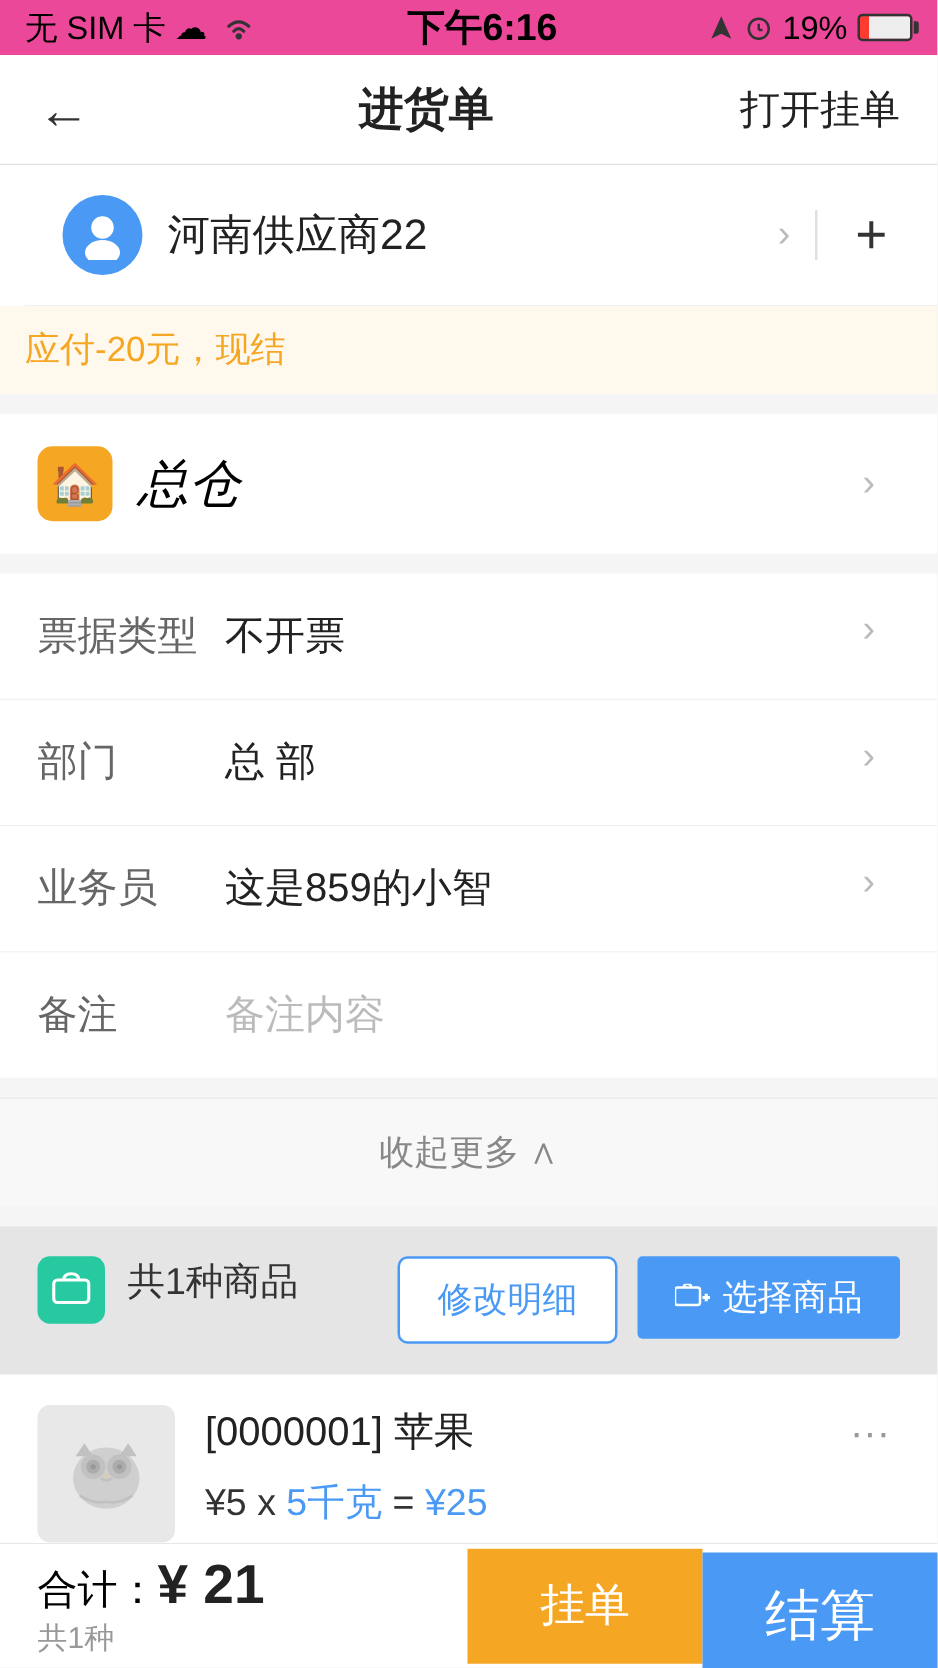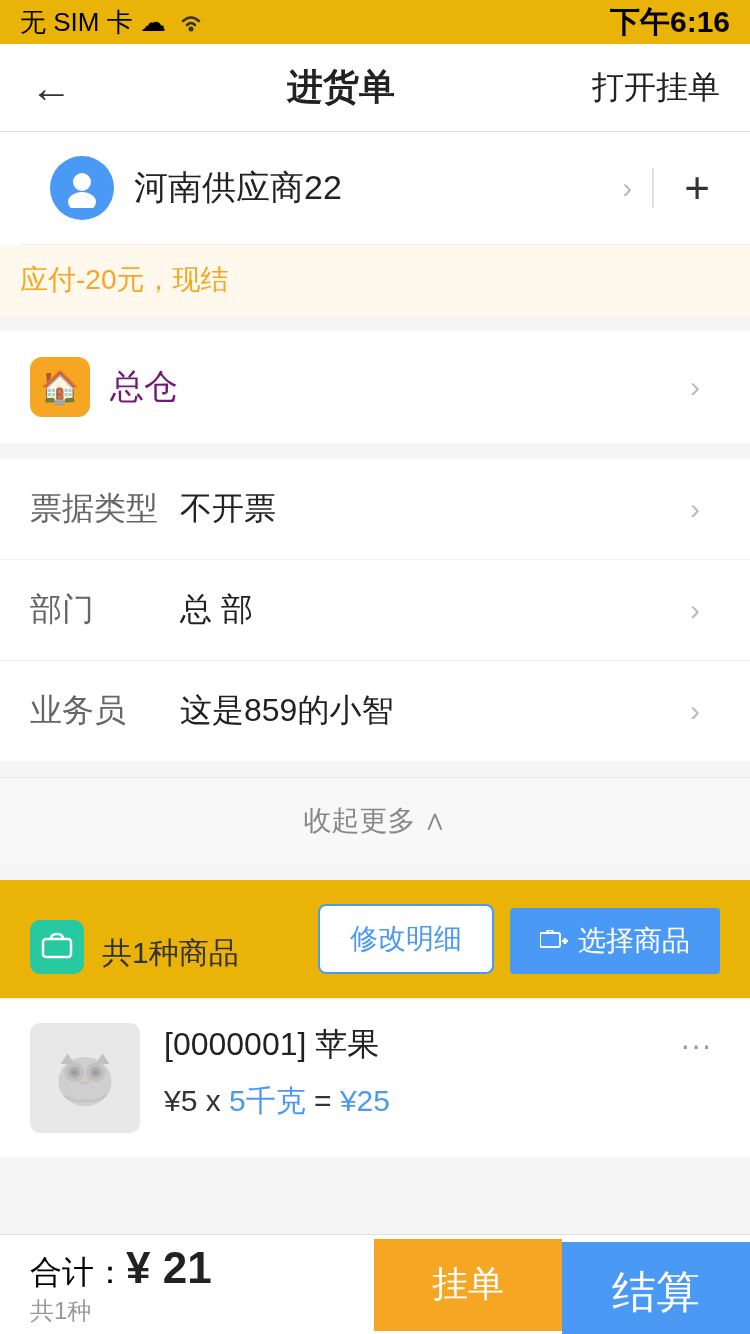--- a/index.html
+++ b/index.html
@@ -8,21 +8,21 @@
       font-family: -apple-system, "PingFang SC", "Helvetica Neue", Arial, sans-serif;
       background: #f5f5f5;
       width: 750px;
       min-height: 1334px;
       overflow-x: hidden;
       font-size: 32px;
     }
 
     
     .status-bar {
-      background: #eab308;
+      background: #ec4899;
       height: 44px;
       display: flex;
       align-items: center;
       justify-content: space-between;
       padding: 0 20px;
       font-size: 28px;
       font-weight: 500;
     }
     .status-left {
       display: flex;
@@ -170,28 +170,28 @@
       align-items: center;
       justify-content: center;
       margin-right: 20px;
       flex-shrink: 0;
     }
     .warehouse-icon span {
       font-size: 32px;
     }
     .warehouse-name {
       flex: 1;
-      font-size: 34px;
-      color: #701a75;
+      font-size: 41px;
+      color: #000000;
+      font-style: italic;
     }
 
     
     .form-row {
       display: flex;
-      align-items: center;
       padding: 28px 30px;
       background: white;
       border-bottom: 1px solid #f0f0f0;
       cursor: pointer;
     }
     .form-row:last-child {
       border-bottom: none;
     }
     .form-label {
       font-size: 32px;
@@ -216,23 +216,23 @@
       padding: 24px;
       font-size: 28px;
       color: #888;
       cursor: pointer;
       margin-bottom: 16px;
       border-top: 1px solid #e8e8e8;
     }
 
     
     .product-header {
-      background: #eab308;
-      display: flex;
-      align-items: flex-end;
+      background: #e5e5e5;
+      display: flex;
+      align-items: flex-start;
       padding: 24px 30px;
       border-bottom: 1px solid #f0f0f0;
     }
     .product-icon {
       width: 54px;
       height: 54px;
       border-radius: 10px;
       background: #26c9a0;
       display: flex;
       align-items: center;
@@ -376,20 +376,32 @@
   <div class="status-left">
     <span>无 SIM 卡 ☁</span>
     <svg width="30" height="22" viewBox="0 0 30 22">
       <path d="M15 18 Q15 18 15 18" stroke="#333" stroke-width="3" fill="none"></path>
       <path d="M11 14 Q15 10 19 14" stroke="#333" stroke-width="2.5" fill="none" stroke-linecap="round"></path>
       <path d="M7 10 Q15 3 23 10" stroke="#333" stroke-width="2.5" fill="none" stroke-linecap="round"></path>
       <circle cx="15" cy="18" r="2.5" fill="#333"></circle>
     </svg>
   </div>
   <div class="status-center">下午6:16</div>
+  <div class="status-right">
+    <svg width="22" height="22" viewBox="0 0 22 22">
+      <path d="M11 2 L19 20 L11 16 L3 20 Z" fill="#333"></path>
+    </svg>
+    <svg width="22" height="22" viewBox="0 0 22 22">
+      <circle cx="11" cy="12" r="8" stroke="#333" stroke-width="2" fill="none"></circle>
+      <line x1="11" y1="8" x2="11" y2="13" stroke="#333" stroke-width="2"></line>
+      <line x1="11" y1="13" x2="14" y2="13" stroke="#333" stroke-width="2"></line>
+    </svg>
+    <span>19%</span>
+    <div class="battery"></div>
+  </div>
 </div>
 
 <div class="nav-bar">
   <span class="nav-back">←</span>
   <span class="nav-title">进货单</span>
   <span class="nav-action">打开挂单</span>
 </div>
 
 <div class="supplier-section">
   <div class="supplier-row">
@@ -425,20 +437,24 @@
   </div>
   <div class="form-row">
     <span class="form-label">部门</span>
     <span class="form-value">总 部</span>
     <span class="chevron">›</span>
   </div>
   <div class="form-row">
     <span class="form-label">业务员</span>
     <span class="form-value">这是859的小智</span>
     <span class="chevron">›</span>
+  </div>
+  <div class="form-row">
+    <span class="form-label">备注</span>
+    <span class="form-value placeholder">备注内容</span>
   </div>
 </div>
 
 <div class="collapse-row">
   <span>收起更多 ∧</span>
 </div>
 
 <div class="section">
   <div class="product-header">
     <div class="product-icon">

